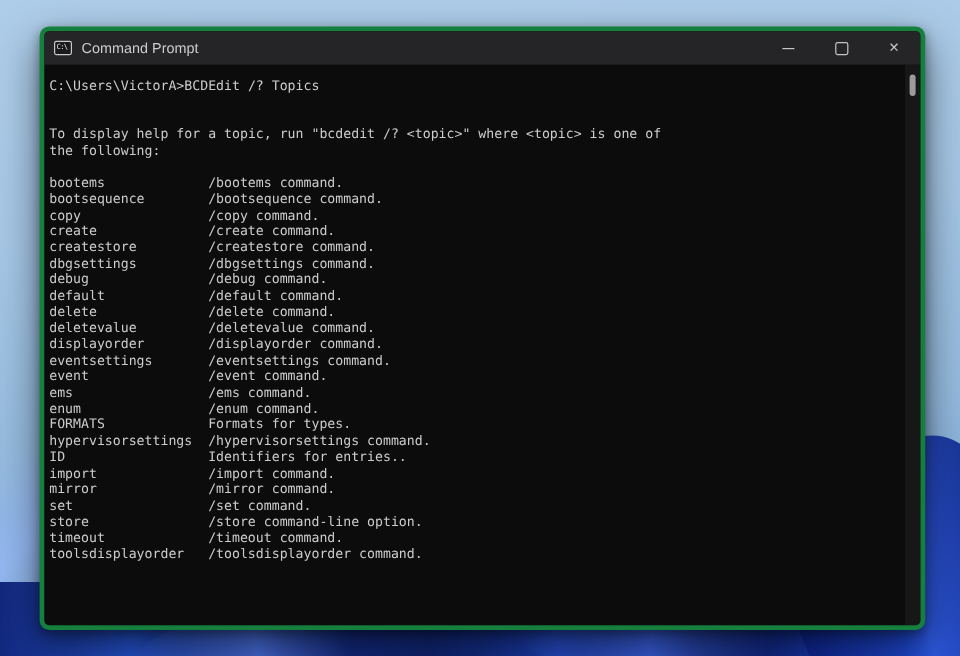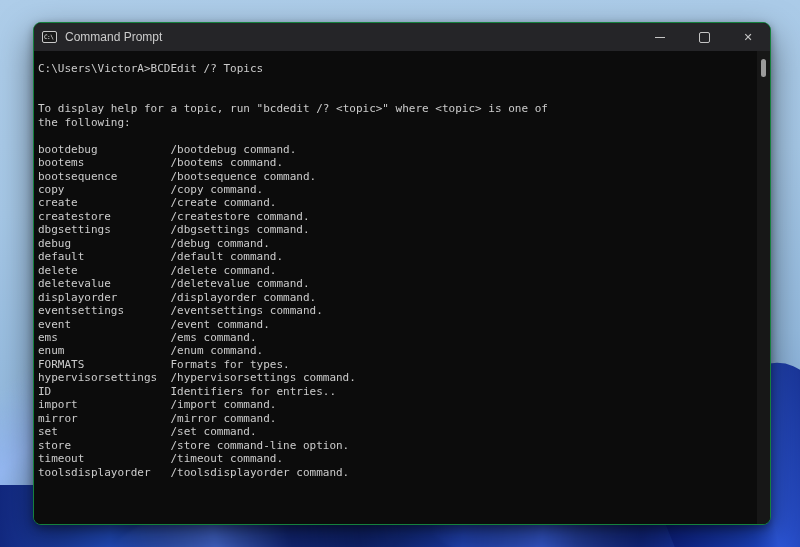--- a/index.html
+++ b/index.html
@@ -29,21 +29,21 @@
   .wp-rib-left-hi { position: absolute; left: -20px; bottom: 18px; width: 120px; height: 160px;
     transform: rotate(24deg); border-radius: 28px; filter: blur(2px);
     background: linear-gradient(115deg, rgba(150,185,245,0) 10%, rgba(150,185,245,.9) 45%, rgba(90,130,220,0) 80%); }
   .wp-rib-right { position: absolute; right: -52px; bottom: -70px; width: 190px; height: 240px;
     transform: rotate(-22deg); border-radius: 42px;
     background: linear-gradient(100deg, #0a1c80 0%, #1d46ca 45%, #2d58dd 55%, #0a1a62 100%); }
 
   
   .window { position: absolute; left: 33px; top: 22px; width: 738px; height: 503px;
     border-radius: 8px; overflow: hidden; background: #0c0c0c;
-    border: 1px solid #15803d; box-sizing: border-box;
+    border: 4px solid #15803d; box-sizing: border-box;
     box-shadow: 0 14px 34px rgba(0,0,0,.5), 0 3px 9px rgba(0,0,0,.35);
   }
   .titlebar { position: absolute; left: 0; top: 0; right: 0; height: 28px;
     background: #252528; display: flex; align-items: center; }
   .cmd-icon { width: 15px; height: 12px; margin-left: 8px; flex: 0 0 auto;
     border: 1px solid #c9c9c9; border-radius: 2px; background: #1a1a1a;
     display: flex; align-items: center; box-sizing: border-box; }
   .cmd-icon-text { font-family: "DejaVu Sans Mono", monospace; font-size: 6px;
     color: #e6e6e6; line-height: 1; padding-left: 1px; letter-spacing: -.5px; }
   .titlebar .title { color: #cccccc; font-size: 12px; margin-left: 8px; flex: 1 1 auto;
@@ -100,21 +100,20 @@
     </div>
 
     <div class="terminal">
       <div class="tline">C:\Users\VictorA&gt;BCDEdit /? Topics</div>
       <div class="tline blank"></div>
       <div class="tline blank"></div>
       <div class="tline">To display help for a topic, run "bcdedit /? &lt;topic&gt;" where &lt;topic&gt; is one of</div>
       <div class="tline">the following:</div>
       <div class="tline blank"></div>
       <div id="topics">
-          <div class="tline"><span class="topic-name">bootdebug</span><span>/bootdebug command.</span></div>
           <div class="tline"><span class="topic-name">bootems</span><span>/bootems command.</span></div>
           <div class="tline"><span class="topic-name">bootsequence</span><span>/bootsequence command.</span></div>
           <div class="tline"><span class="topic-name">copy</span><span>/copy command.</span></div>
           <div class="tline"><span class="topic-name">create</span><span>/create command.</span></div>
           <div class="tline"><span class="topic-name">createstore</span><span>/createstore command.</span></div>
           <div class="tline"><span class="topic-name">dbgsettings</span><span>/dbgsettings command.</span></div>
           <div class="tline"><span class="topic-name">debug</span><span>/debug command.</span></div>
           <div class="tline"><span class="topic-name">default</span><span>/default command.</span></div>
           <div class="tline"><span class="topic-name">delete</span><span>/delete command.</span></div>
           <div class="tline"><span class="topic-name">deletevalue</span><span>/deletevalue command.</span></div>

